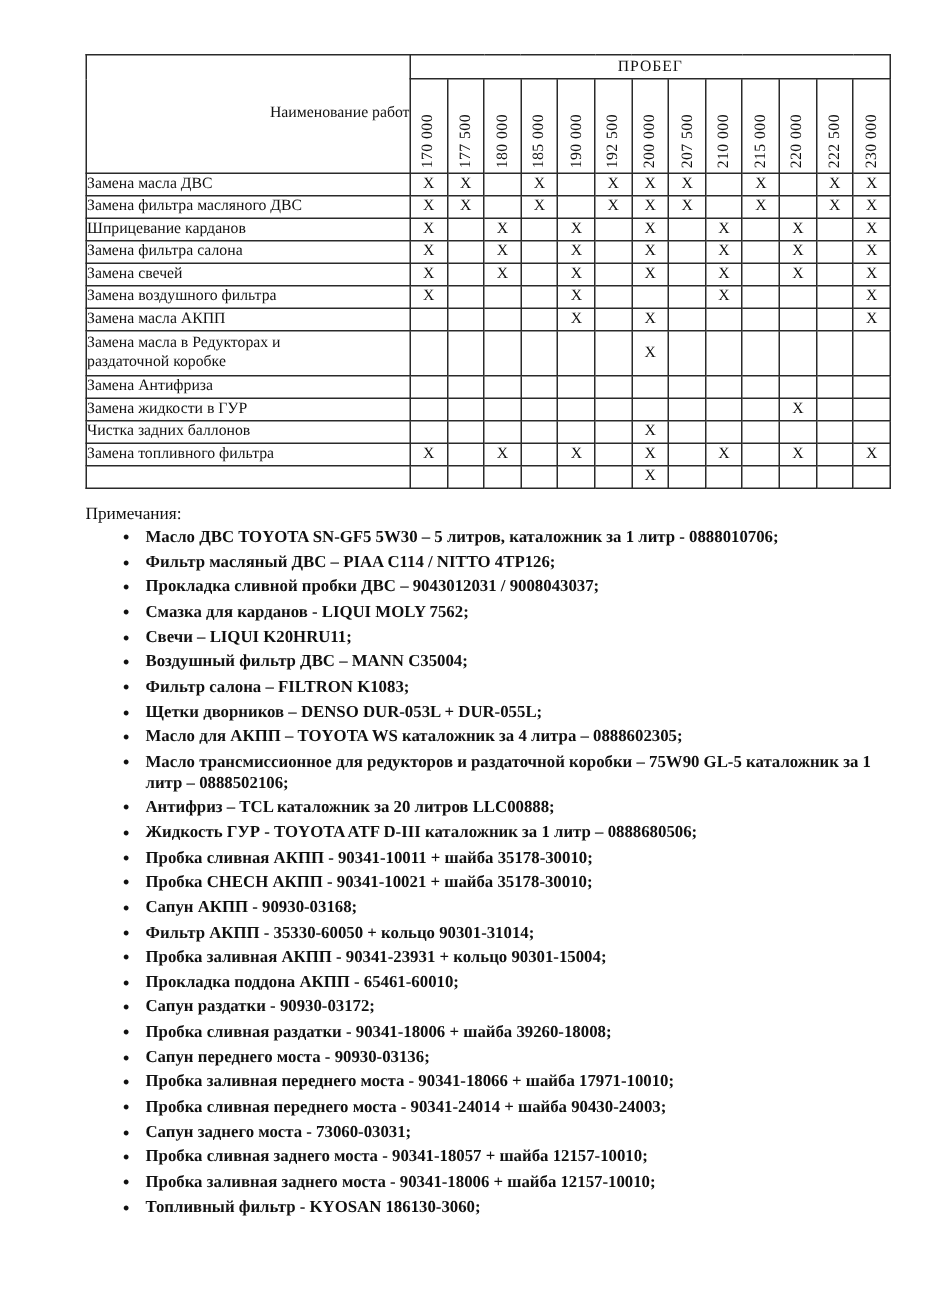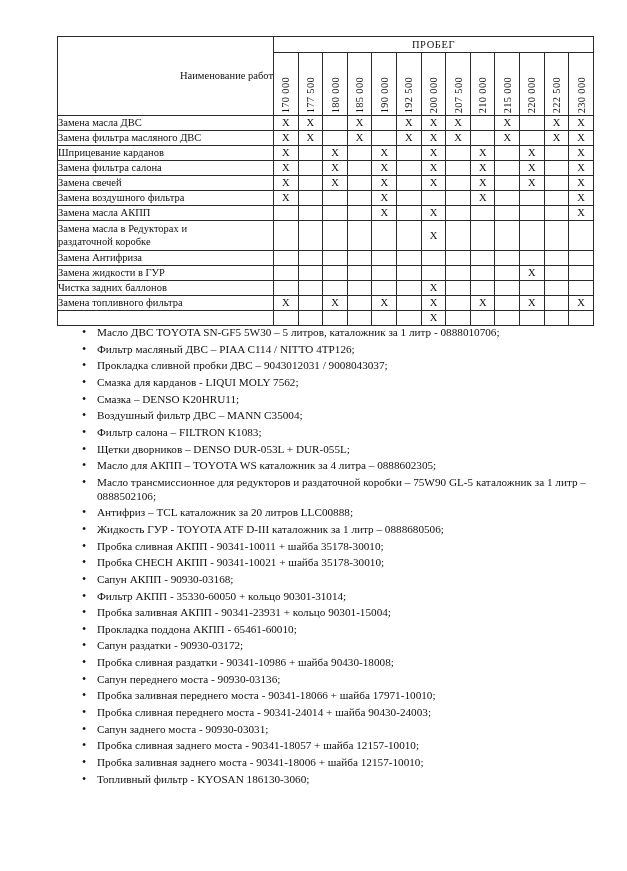--- a/index.html
+++ b/index.html
@@ -85,20 +85,21 @@
 
   
   .notes-title {
     margin: 11px 0 3px 0;
     font-size: 11.5px;
   }
   ul.notes {
     list-style: none;
     margin: 0;
     padding: 0;
+    font-weight: bold;
   }
   ul.notes li {
     position: relative;
     padding-left: 40px;
     margin: 0 0 3.0px 0;
     font-size: 11.2px;
     line-height: 1.22;
   }
   ul.notes li::before {
     content: "\2022";
@@ -344,43 +345,44 @@
           <td class="mark"></td>
           <td class="mark"></td>
           <td class="mark"></td>
           <td class="mark"></td>
           <td class="mark"></td>
           <td class="mark"></td>
         </tr>
       </tbody>
   </table>
 
+  <p class="notes-title">Примечания:</p>
   <ul class="notes" id="notes-list">
       <li>Масло ДВС TOYOTA SN-GF5 5W30 – 5 литров, каталожник за 1 литр - 0888010706;</li>
       <li>Фильтр масляный ДВС – PIAA C114 / NITTO 4TP126;</li>
       <li>Прокладка сливной пробки ДВС – 9043012031 / 9008043037;</li>
       <li>Смазка для карданов - LIQUI MOLY 7562;</li>
-      <li>Смазка – DENSO K20HRU11;</li>
+      <li>Свечи – LIQUI K20HRU11;</li>
       <li>Воздушный фильтр ДВС – MANN C35004;</li>
       <li>Фильтр салона – FILTRON K1083;</li>
       <li>Щетки дворников – DENSO DUR-053L + DUR-055L;</li>
       <li>Масло для АКПП – TOYOTA WS каталожник за 4 литра – 0888602305;</li>
       <li>Масло трансмиссионное для редукторов и раздаточной коробки – 75W90 GL-5 каталожник за 1 литр – 0888502106;</li>
       <li>Антифриз – TCL каталожник за 20 литров LLC00888;</li>
       <li>Жидкость ГУР - TOYOTA ATF D-III каталожник за 1 литр – 0888680506;</li>
       <li>Пробка сливная АКПП - 90341-10011 + шайба 35178-30010;</li>
       <li>Пробка CHECH АКПП - 90341-10021 + шайба 35178-30010;</li>
       <li>Сапун АКПП - 90930-03168;</li>
       <li>Фильтр АКПП - 35330-60050 + кольцо 90301-31014;</li>
       <li>Пробка заливная  АКПП - 90341-23931 + кольцо 90301-15004;</li>
       <li>Прокладка поддона АКПП - 65461-60010;</li>
       <li>Сапун раздатки - 90930-03172;</li>
-      <li>Пробка сливная раздатки - 90341-10986 + шайба 90430-18008;</li>
+      <li>Пробка сливная раздатки - 90341-18006 + шайба 39260-18008;</li>
       <li>Сапун переднего моста - 90930-03136;</li>
       <li>Пробка заливная переднего моста - 90341-18066 + шайба 17971-10010;</li>
       <li>Пробка сливная переднего моста - 90341-24014 + шайба 90430-24003;</li>
-      <li>Сапун заднего моста - 90930-03031;</li>
+      <li>Сапун заднего моста - 73060-03031;</li>
       <li>Пробка сливная заднего моста - 90341-18057 + шайба 12157-10010;</li>
       <li>Пробка заливная заднего моста - 90341-18006 + шайба 12157-10010;</li>
       <li>Топливный фильтр - KYOSAN 186130-3060;</li>
     </ul>
 
 </div>
 
 </body></html>

